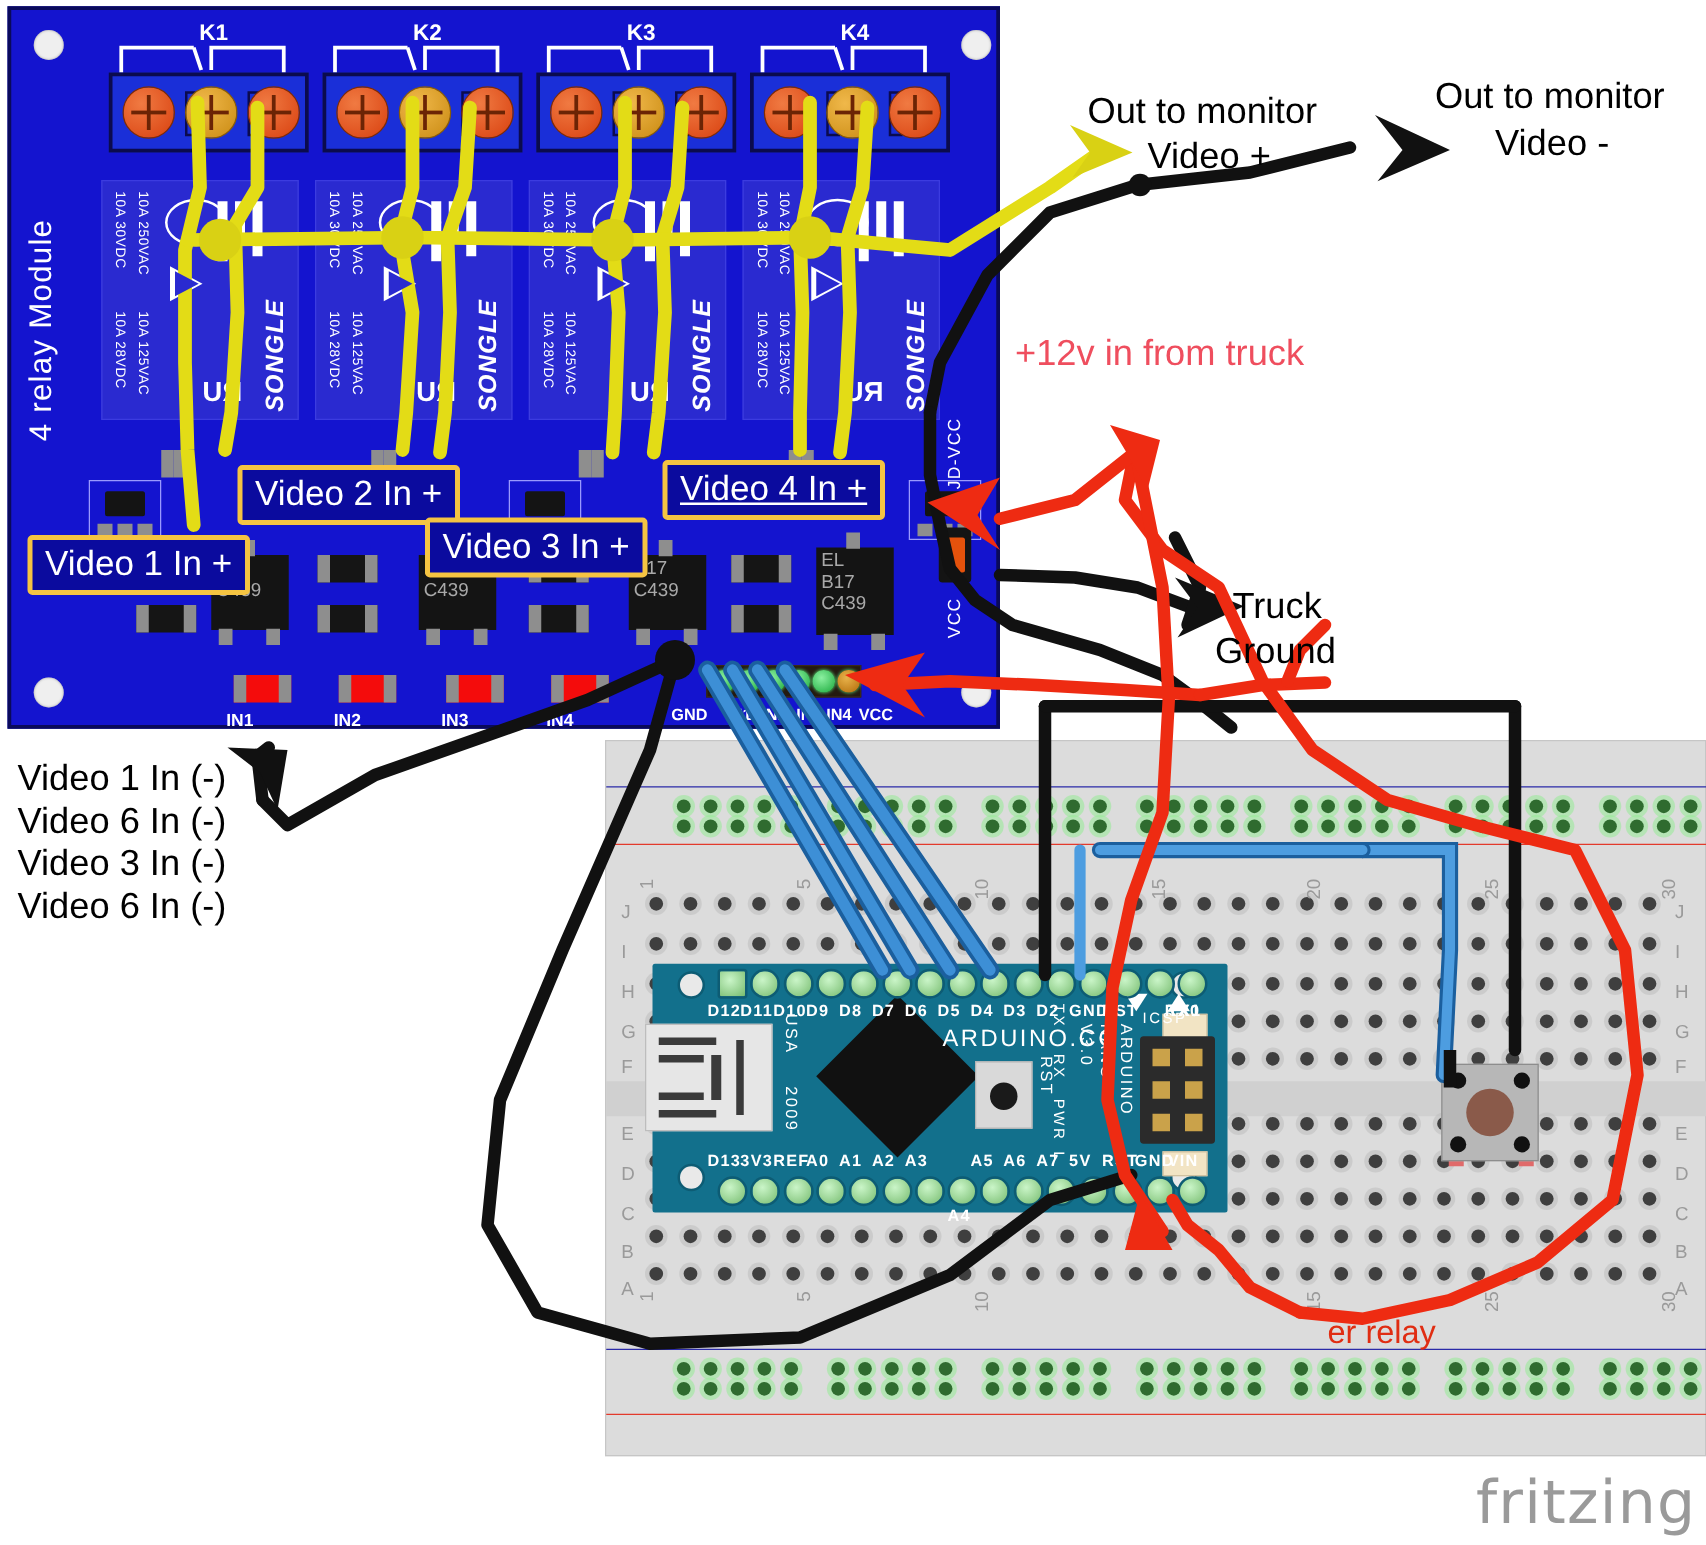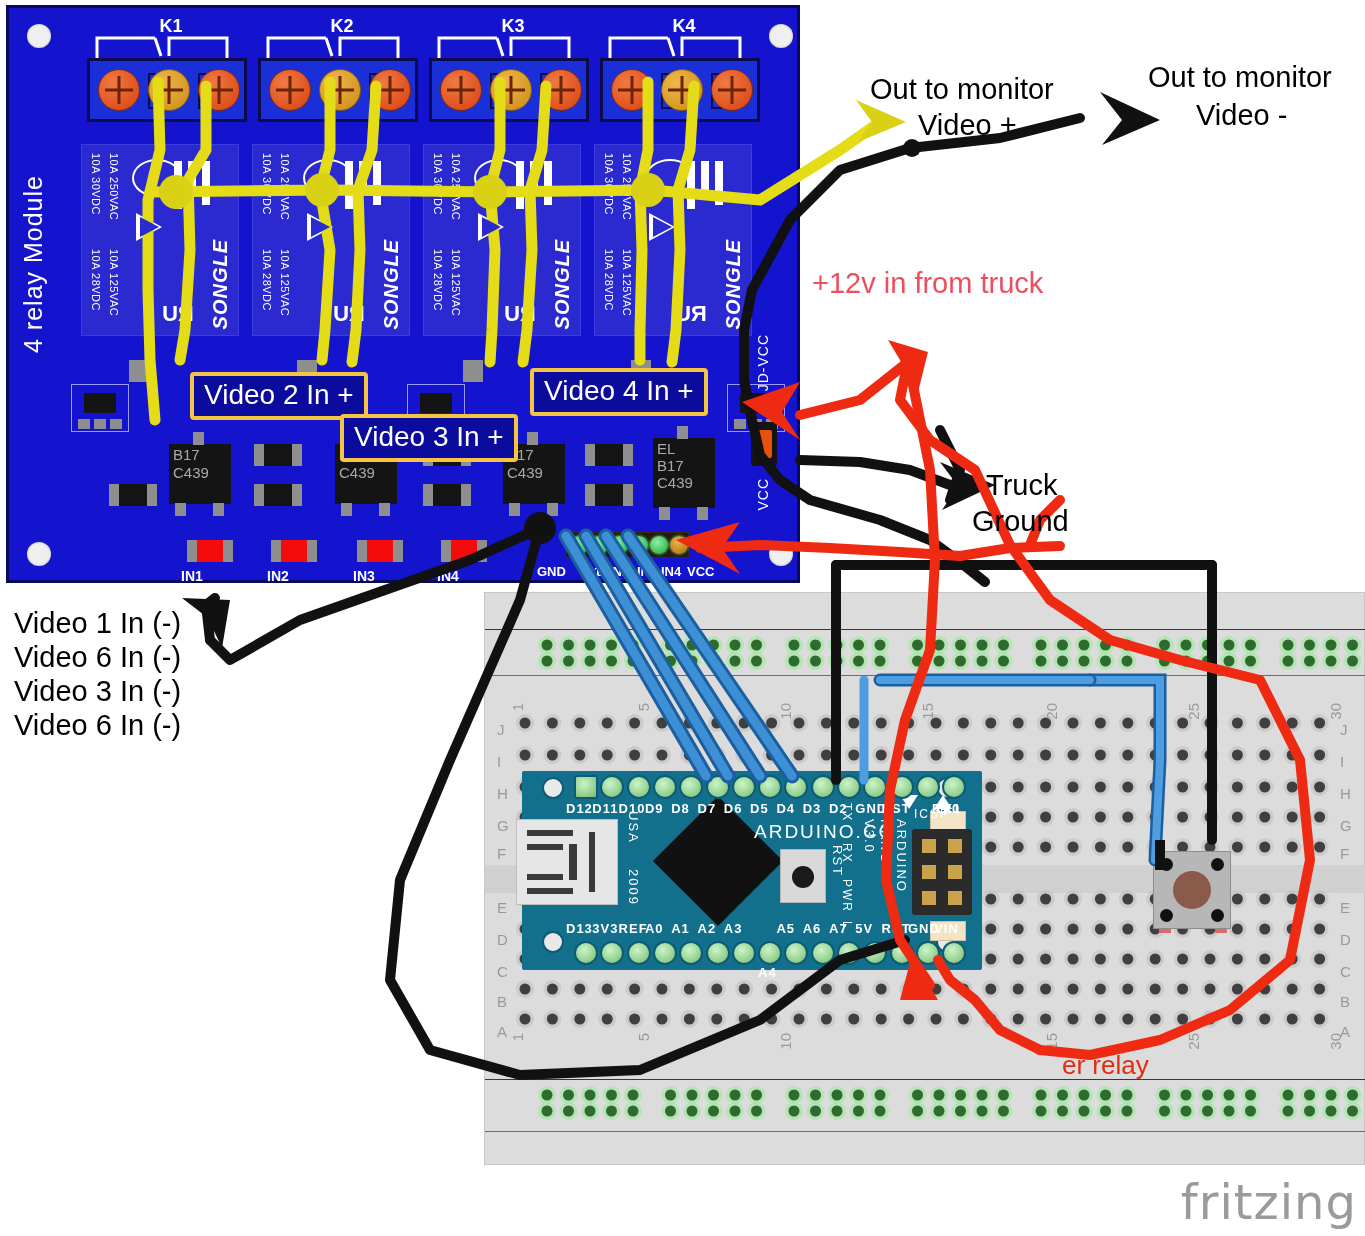--- a/index.html
+++ b/index.html
@@ -1600,23 +1600,24 @@
       <path d="M960 556 L1010 548 L1060 546"></path>
       <path d="M1030 545 L1040 520 L1060 500"></path>
     </g>
     <path d="M888 340 L928 352 L918 392 L900 360 Z" fill="#ee2b12"></path>
 
     <path d="M742 402 L800 382 L782 412 L800 440 Z" fill="#ee2b12"></path>
     <path d="M676 540 L740 522 L722 548 L740 574 Z" fill="#ee2b12"></path>
     <path d="M912 955 L938 1000 L900 1000 Z" fill="#ee2b12"></path>
   </svg>
 
+  <div class="callout" style="left:22px;top:428px;">Video 1 In +</div>
   <div class="callout" style="left:190px;top:372px;">Video 2 In +</div>
   <div class="callout" style="left:340px;top:414px;">Video 3 In +</div>
-  <div class="callout" style="left:530px;top:368px;">Video 4 In +</div>
+  <div class="callout" style="left:530px;top:368px;text-decoration:underline;">Video 4 In +</div>
 
   <div class="anno" style="left:870px;top:72px;">Out to monitor</div>
   <div class="anno" style="left:918px;top:108px;">Video +</div>
   <div class="anno" style="left:1148px;top:60px;">Out to monitor</div>
   <div class="anno" style="left:1196px;top:98px;">Video -</div>
 
   <div class="anno red" style="left:812px;top:266px;">+12v in from truck</div>
 
   <div class="anno" style="left:986px;top:468px;">Truck</div>
   <div class="anno" style="left:972px;top:504px;">Ground</div>

